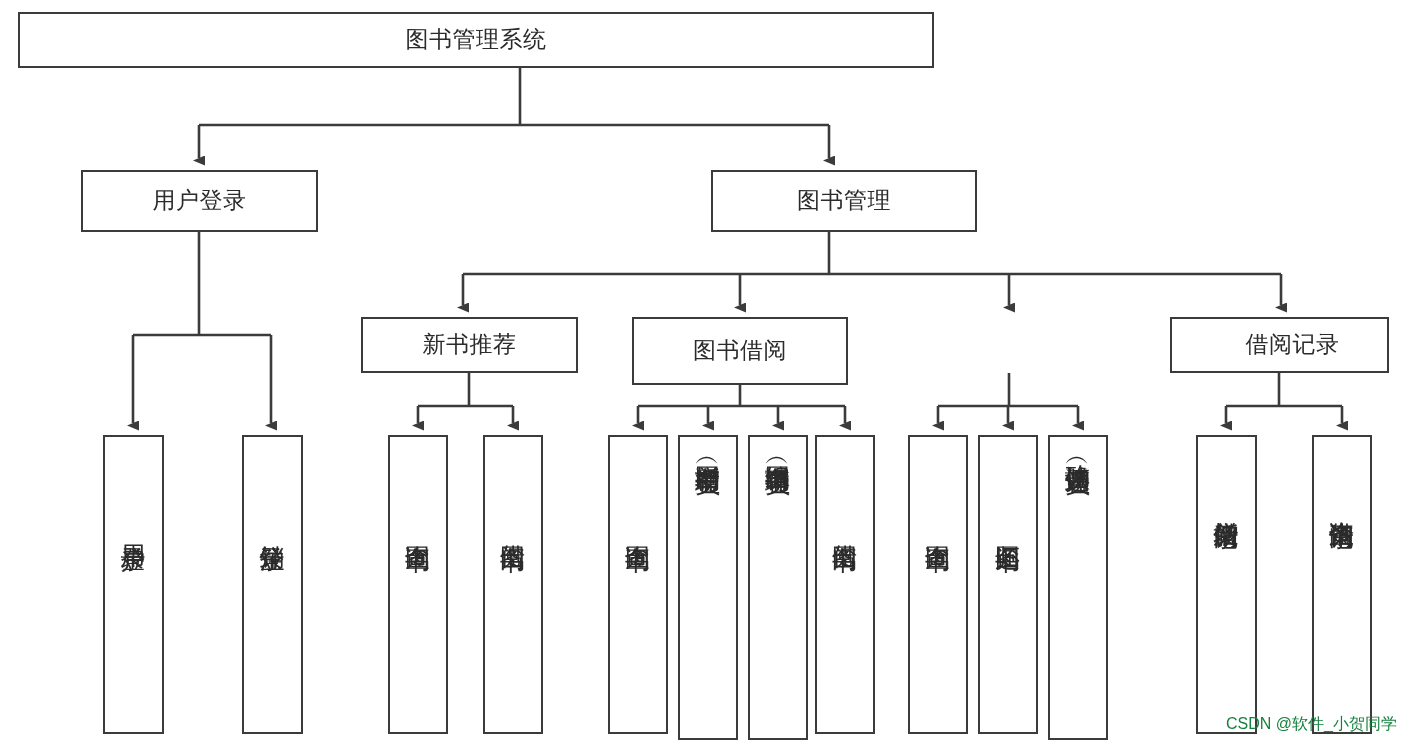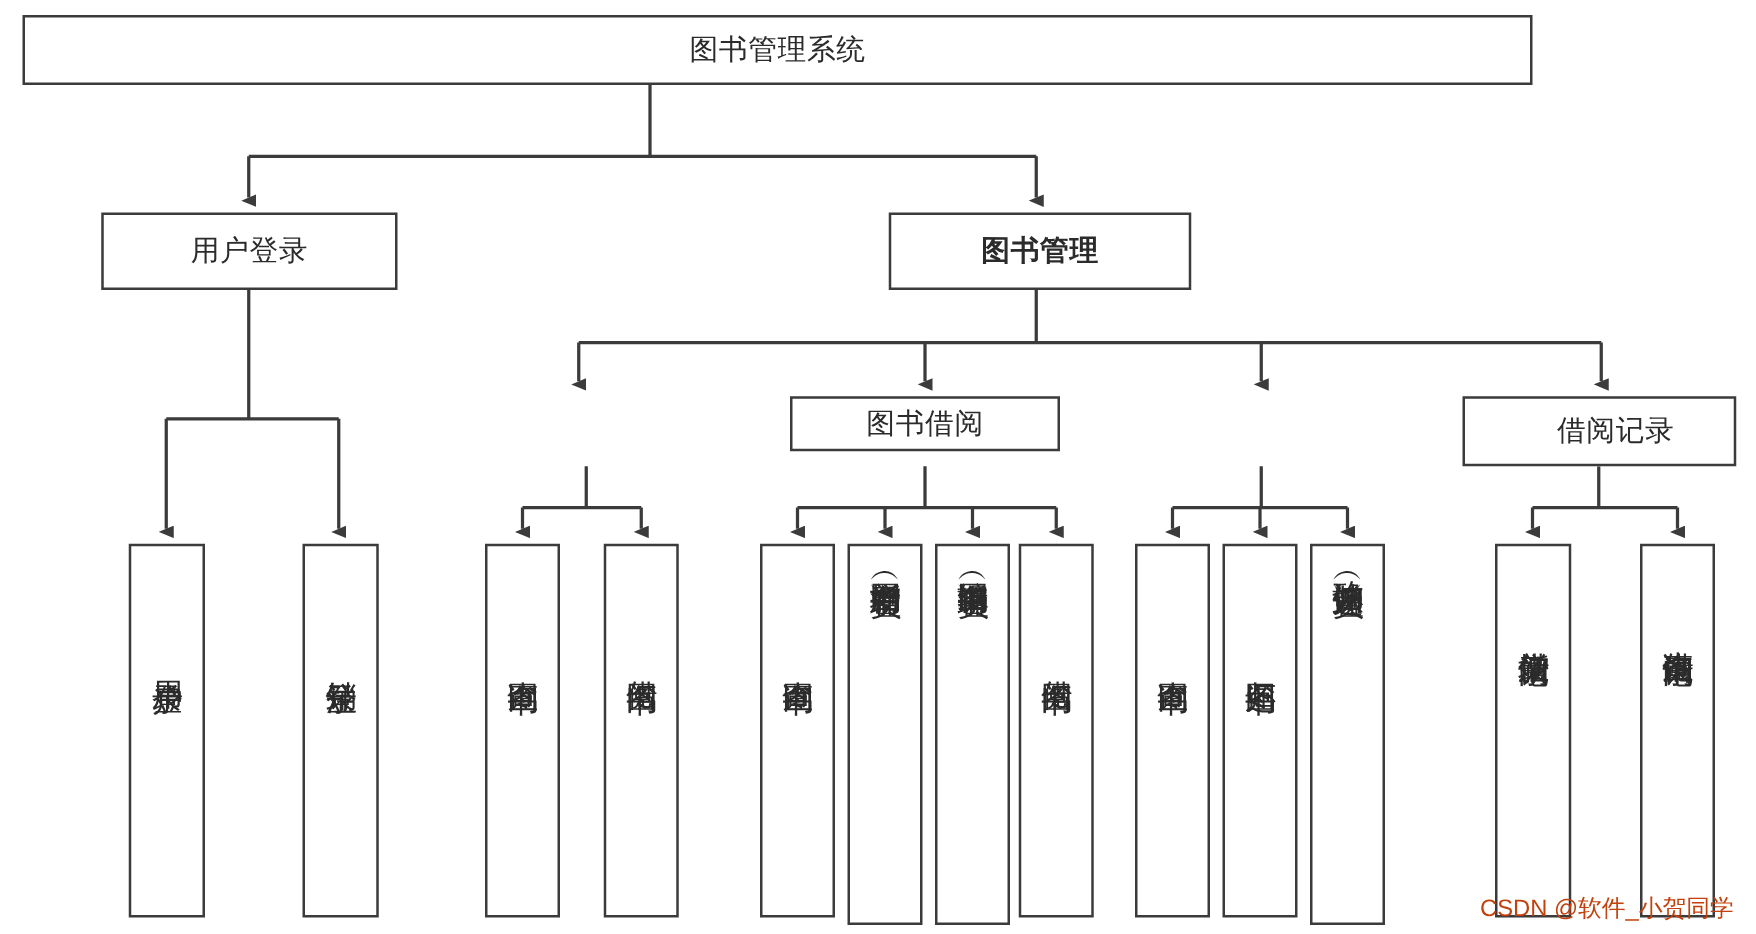--- a/index.html
+++ b/index.html
@@ -62,24 +62,24 @@
     white-space: nowrap;
   }
   .node.vert.mid .label {
     margin-top: 56px;
   }
   .node.vert.midshort .label {
     margin-top: 80px;
   }
   .watermark {
     position: absolute;
-    left: 1184px;
+    left: 1226px;
     top: 714px;
-    font-size: 19px;
-    color: #c2410c;
+    font-size: 16px;
+    color: #15803d;
     white-space: nowrap;
     z-index: 3;
     font-family: "Liberation Sans", "DejaVu Sans", sans-serif;
   }
 </style>
 </head>
 <body>
 
 <div id="canvas">
 
@@ -127,32 +127,35 @@
       <path d="M1008,406 L1008,423" marker-end="url(#arrow)"></path>
       <path d="M1078,406 L1078,423" marker-end="url(#arrow)"></path>
 
       <path d="M1279,373 L1279,406"></path>
       <path d="M1226,406 L1342,406"></path>
       <path d="M1226,406 L1226,423" marker-end="url(#arrow)"></path>
       <path d="M1342,406 L1342,423" marker-end="url(#arrow)"></path>
     </g>
   </svg>
 
-  <div class="node root horiz" style="left:18px; top:12px; width:1208px; height:56px;">
+  <div class="node root horiz" style="left:18px; top:12px; width:916px; height:56px;">
     <span class="label">图书管理系统</span>
   </div>
 
   <div class="node horiz" style="left:81px; top:170px; width:237px; height:62px;">
     <span class="label">用户登录</span>
   </div>
-  <div class="node horiz" style="left:711px; top:170px; width:242px; height:62px;font-weight:bold;">
+  <div class="node horiz" style="left:711px; top:170px; width:266px; height:62px;">
     <span class="label">图书管理</span>
   </div>
 
-  <div class="node horiz" style="left:632px; top:317px; width:216px; height:44px;">
+  <div class="node horiz" style="left:361px; top:317px; width:217px; height:56px;">
+    <span class="label">新书推荐</span>
+  </div>
+  <div class="node horiz" style="left:632px; top:317px; width:216px; height:68px;">
     <span class="label">图书借阅</span>
   </div>
   <div class="node horiz" style="left:1170px; top:317px; width:219px; height:56px;padding-left:26px;">
     <span class="label">借阅记录</span>
   </div>
 
   <div class="node vert midshort" style="left:103px; top:435px; width:61px; height:299px;">
     <span class="label">用户登录</span>
   </div>
   <div class="node vert midshort" style="left:242px; top:435px; width:61px; height:299px;">

